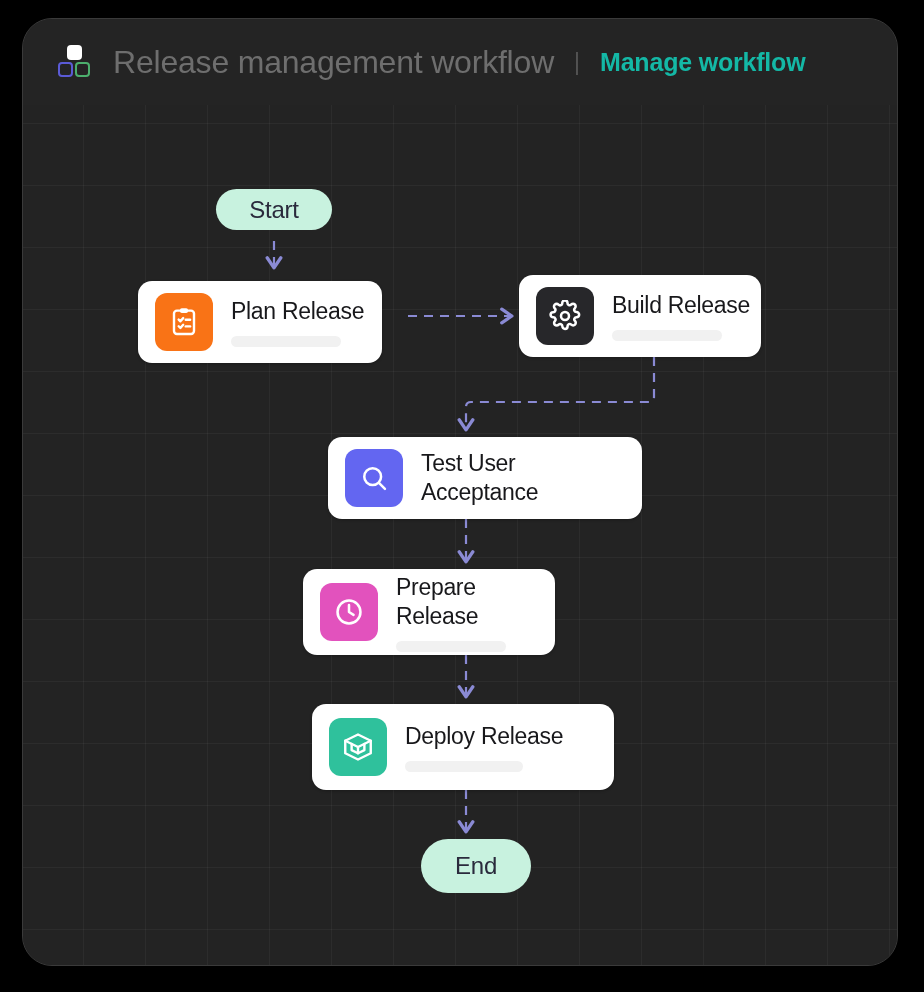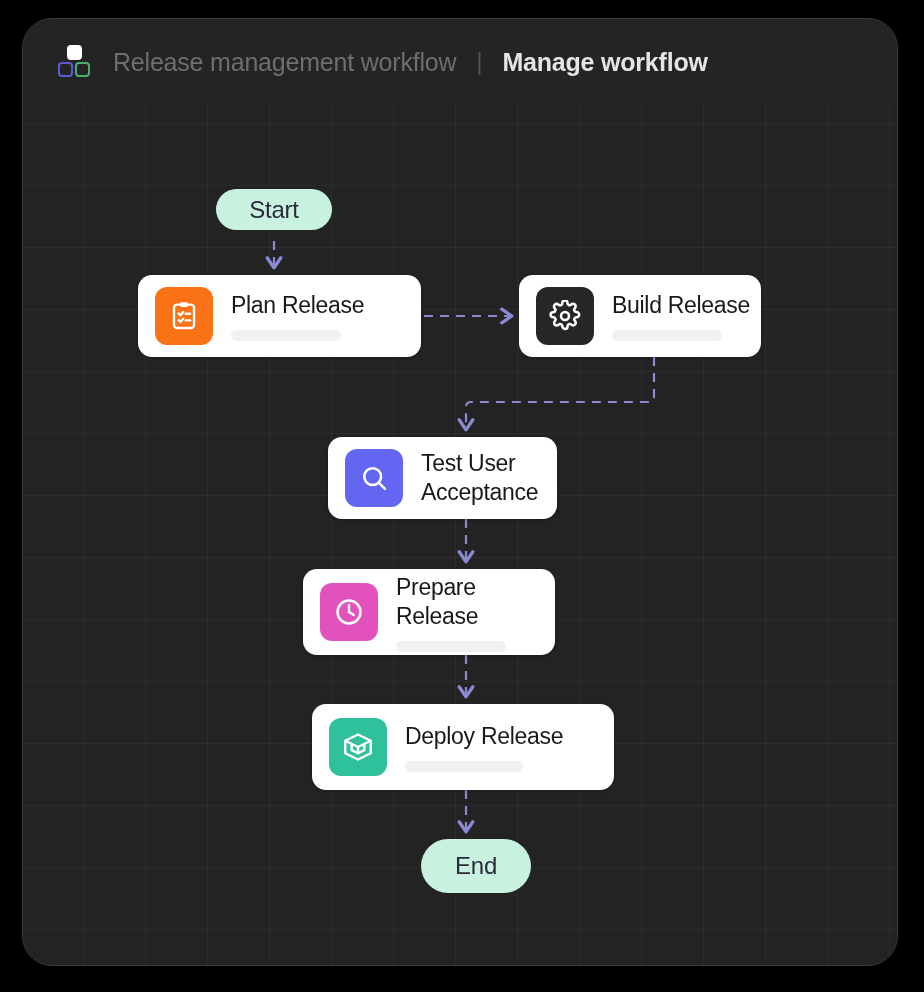--- a/index.html
+++ b/index.html
@@ -72,34 +72,34 @@
     border-radius: 4px;
   }
   #logo .sq-br {
     width: 15px; height: 15px;
     left: 18px; top: 17px;
     border: 2px solid #4caf6d;
     border-radius: 4px;
   }
 
   #title-muted {
-    font-size: 25px;
+    font-size: 32px;
     color: #6e6e6e;
     letter-spacing: -0.2px;
     white-space: nowrap;
   }
   #title-sep {
     color: #555555;
     font-size: 23px;
     margin: 0 20px;
     user-select: none;
   }
   #title-active {
     font-size: 25px;
-    color: #e5e5e5;
+    color: #14b8a6;
     font-weight: bold;
     letter-spacing: -0.2px;
     white-space: nowrap;
   }
 
   
   #canvas {
     position: absolute;
     left: 0;
     top: 86px;
@@ -223,21 +223,21 @@
           <path d="M443,550 L443,591" marker-end="url(#arw)"></path>
 
           <path d="M443,685 L443,726" marker-end="url(#arw)"></path>
         </g>
       </svg>
 
       <div class="terminal" style="left:193px; top:84px; width:116px; height:41px;">
         <span>Start</span>
       </div>
 
-      <div class="card" style="left:115px; top:170px; width:283px; height:82px;">
+      <div class="card" style="left:115px; top:176px; width:244px; height:82px;">
         <div class="card-icon" style="background:#f97316;">
           <svg width="32" height="32" viewBox="0 0 24 24" fill="none" stroke="#ffffff" stroke-width="1.8" stroke-linecap="round" stroke-linejoin="round">
             <rect x="4.5" y="3.5" width="15" height="17.5" rx="2.2"></rect>
             <rect x="9" y="1.6" width="6" height="3.6" rx="1.3" fill="#ffffff" stroke="none"></rect>
             <polyline points="8,10.2 9.3,11.5 11.4,9.1"></polyline>
             <line x1="13.3" y1="10.3" x2="16.6" y2="10.3"></line>
             <polyline points="8,15.2 9.3,16.5 11.4,14.1"></polyline>
             <line x1="13.3" y1="15.3" x2="16.6" y2="15.3"></line>
           </svg>
         </div>
@@ -253,21 +253,21 @@
             <circle cx="12" cy="12" r="3"></circle>
             <path d="M19.1 13.9a1.6 1.6 0 0 0 .33 1.77l.06.06a1.95 1.95 0 1 1-2.76 2.76l-.06-.06a1.6 1.6 0 0 0-1.77-.33 1.6 1.6 0 0 0-.97 1.47v.17a1.95 1.95 0 1 1-3.9 0v-.09a1.6 1.6 0 0 0-1.05-1.47 1.6 1.6 0 0 0-1.77.33l-.06.06a1.95 1.95 0 1 1-2.76-2.76l.06-.06a1.6 1.6 0 0 0 .33-1.77 1.6 1.6 0 0 0-1.47-.97h-.17a1.95 1.95 0 1 1 0-3.9h.09a1.6 1.6 0 0 0 1.47-1.05 1.6 1.6 0 0 0-.33-1.77l-.06-.06a1.95 1.95 0 1 1 2.76-2.76l.06.06a1.6 1.6 0 0 0 1.77.33h.08a1.6 1.6 0 0 0 .97-1.47v-.17a1.95 1.95 0 1 1 3.9 0v.09a1.6 1.6 0 0 0 .97 1.47 1.6 1.6 0 0 0 1.77-.33l.06-.06a1.95 1.95 0 1 1 2.76 2.76l-.06.06a1.6 1.6 0 0 0-.33 1.77v.08a1.6 1.6 0 0 0 1.47.97h.17a1.95 1.95 0 1 1 0 3.9h-.09a1.6 1.6 0 0 0-1.47.97z"></path>
           </svg>
         </div>
         <div class="card-body">
           <div class="card-title">Build Release</div>
           <div class="card-sub" style="width:110px;"></div>
         </div>
       </div>
 
-      <div class="card" style="left:305px; top:332px; width:229px; height:82px;">
+      <div class="card" style="left:305px; top:332px; width:314px; height:82px;">
         <div class="card-icon" style="background:#6366f1;">
           <svg width="32" height="32" viewBox="0 0 24 24" fill="none" stroke="#ffffff" stroke-width="1.9" stroke-linecap="round" stroke-linejoin="round">
             <circle cx="11" cy="11" r="6.3"></circle>
             <line x1="15.7" y1="15.7" x2="20.2" y2="20.2"></line>
           </svg>
         </div>
         <div class="card-body">
           <div class="card-title">Test User
 Acceptance</div>
         </div>

